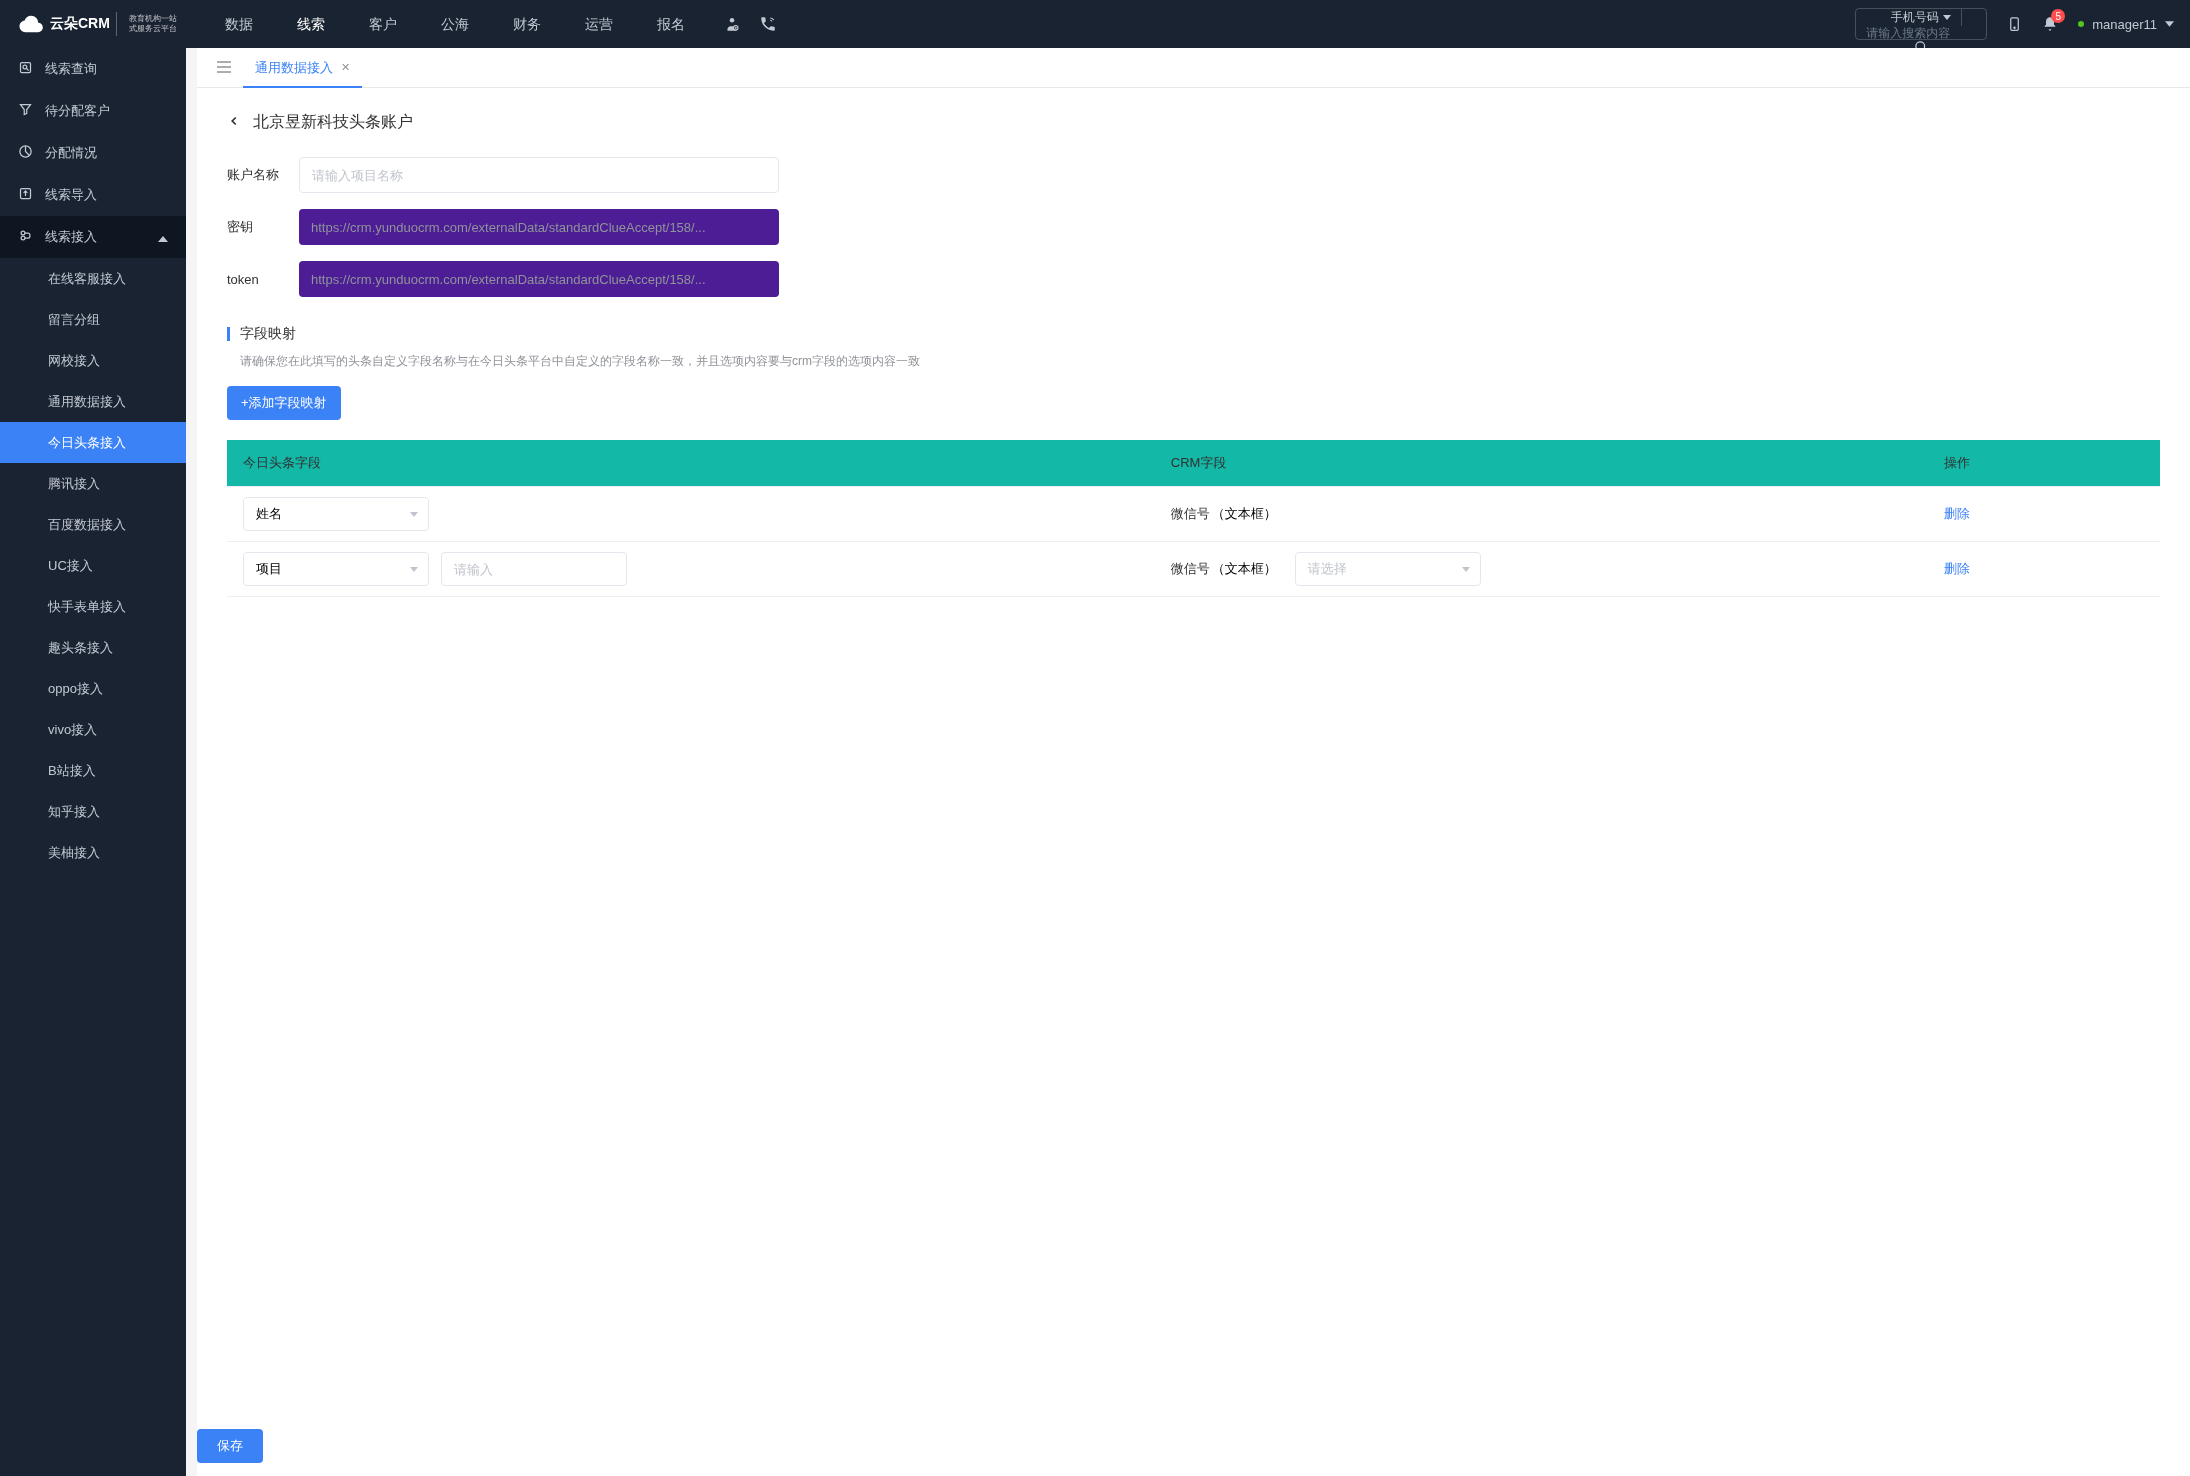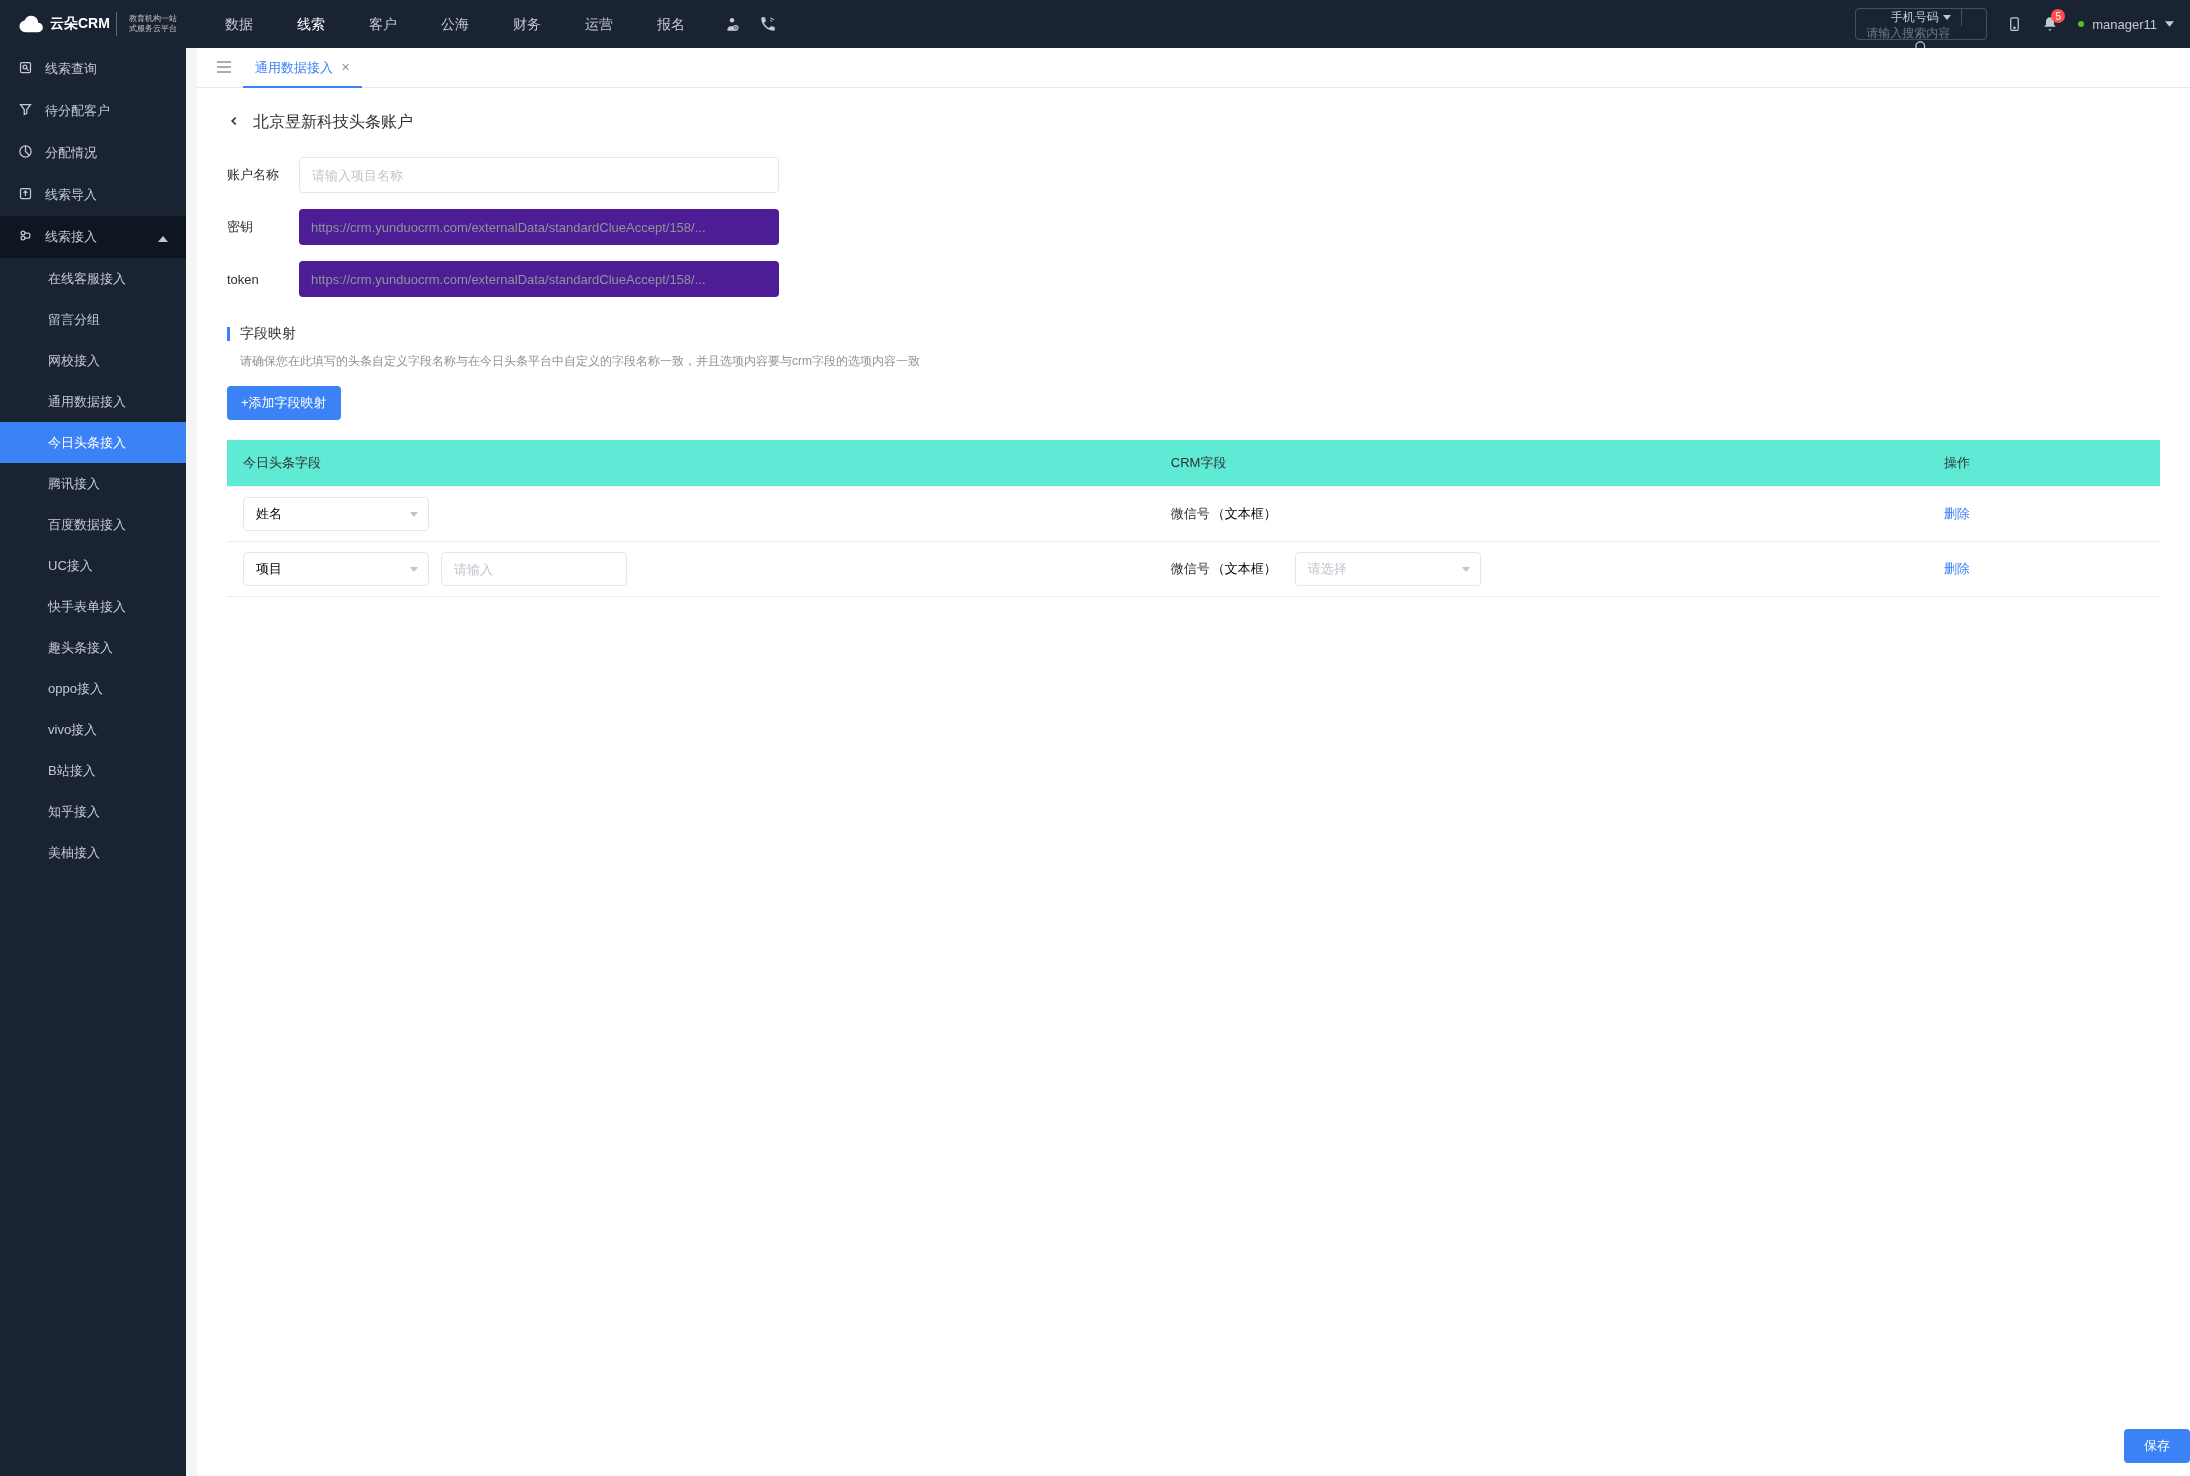--- a/index.html
+++ b/index.html
@@ -66,35 +66,35 @@
     .form-readonly { flex: 0 0 480px; height: 36px; background: #4c1d95; border-radius: 4px; padding: 0 12px; font-size: 13px; color: #909399; display: flex; align-items: center; overflow: hidden; white-space: nowrap; text-overflow: ellipsis; }
     
     .section-title { display: flex; align-items: center; gap: 10px; margin-top: 28px; margin-bottom: 10px; }
     .section-bar { width: 3px; height: 14px; background: #3b82f6; }
     .section-text { font-size: 14px; font-weight: 500; color: #303133; }
     .section-desc { font-size: 12px; color: #909399; margin-left: 13px; margin-bottom: 16px; }
     
     .add-btn { background: #3b82f6; color: #fff; border: none; height: 34px; padding: 0 14px; border-radius: 4px; font-size: 13px; cursor: pointer; margin-bottom: 20px; }
     
     .table { width: 100%; border-collapse: collapse; }
-    .table th { background: #5eead4; text-align: left; padding: 14px 16px; font-size: 13px; color: #303133; font-weight: 500; border-bottom: 1px solid #ebeef5; }
+    .table th { background: #14b8a6; text-align: left; padding: 14px 16px; font-size: 13px; color: #303133; font-weight: 500; border-bottom: 1px solid #ebeef5; }
     .table td { padding: 10px 16px; font-size: 13px; border-bottom: 1px solid #ebeef5; vertical-align: middle; }
     
     .select { width: 186px; height: 34px; border: 1px solid #e4e7ed; border-radius: 4px; padding: 0 28px 0 12px; font-size: 13px; outline: none; background: #fff; cursor: pointer; position: relative; display: flex; align-items: center; }
     .select::after { content: ''; position: absolute; right: 10px; width: 0; height: 0; border-left: 4px solid transparent; border-right: 4px solid transparent; border-top: 5px solid #c0c4cc; }
     .select.placeholder { color: #c0c4cc; }
     
     .text-input { width: 186px; height: 34px; border: 1px solid #e4e7ed; border-radius: 4px; padding: 0 12px; font-size: 13px; outline: none; }
     .text-input::placeholder { color: #c0c4cc; }
     
     .field-label { color: #303133; }
     .field-hint { color: #000000; margin-left: 2px; }
     .action-link { color: #3b82f6; cursor: pointer; }
     
-    .footer { height: 60px; display: flex; align-items: center; justify-content: flex-end; flex-shrink: 0; }
+    .footer { height: 60px; display: flex; align-items: center; justify-content: flex-start; flex-shrink: 0; }
     .save-btn { background: #3b82f6; color: #fff; border: none; height: 34px; padding: 0 20px; border-radius: 4px; font-size: 13px; cursor: pointer; }
   </style>
 </head>
 <body>
 
 <div class="app">
   <div class="header">
     <div class="logo">
       <svg class="logo-icon" viewBox="0 0 24 24" fill="#fff">
           <path d="M19 11c0-3.3-2.7-6-6-6-2.6 0-4.8 1.7-5.6 4-2.5.3-4.4 2.4-4.4 5 0 2.8 2.2 5 5 5h11c2.2 0 4-1.8 4-4 0-2-1.5-3.7-3.5-4z"></path>

